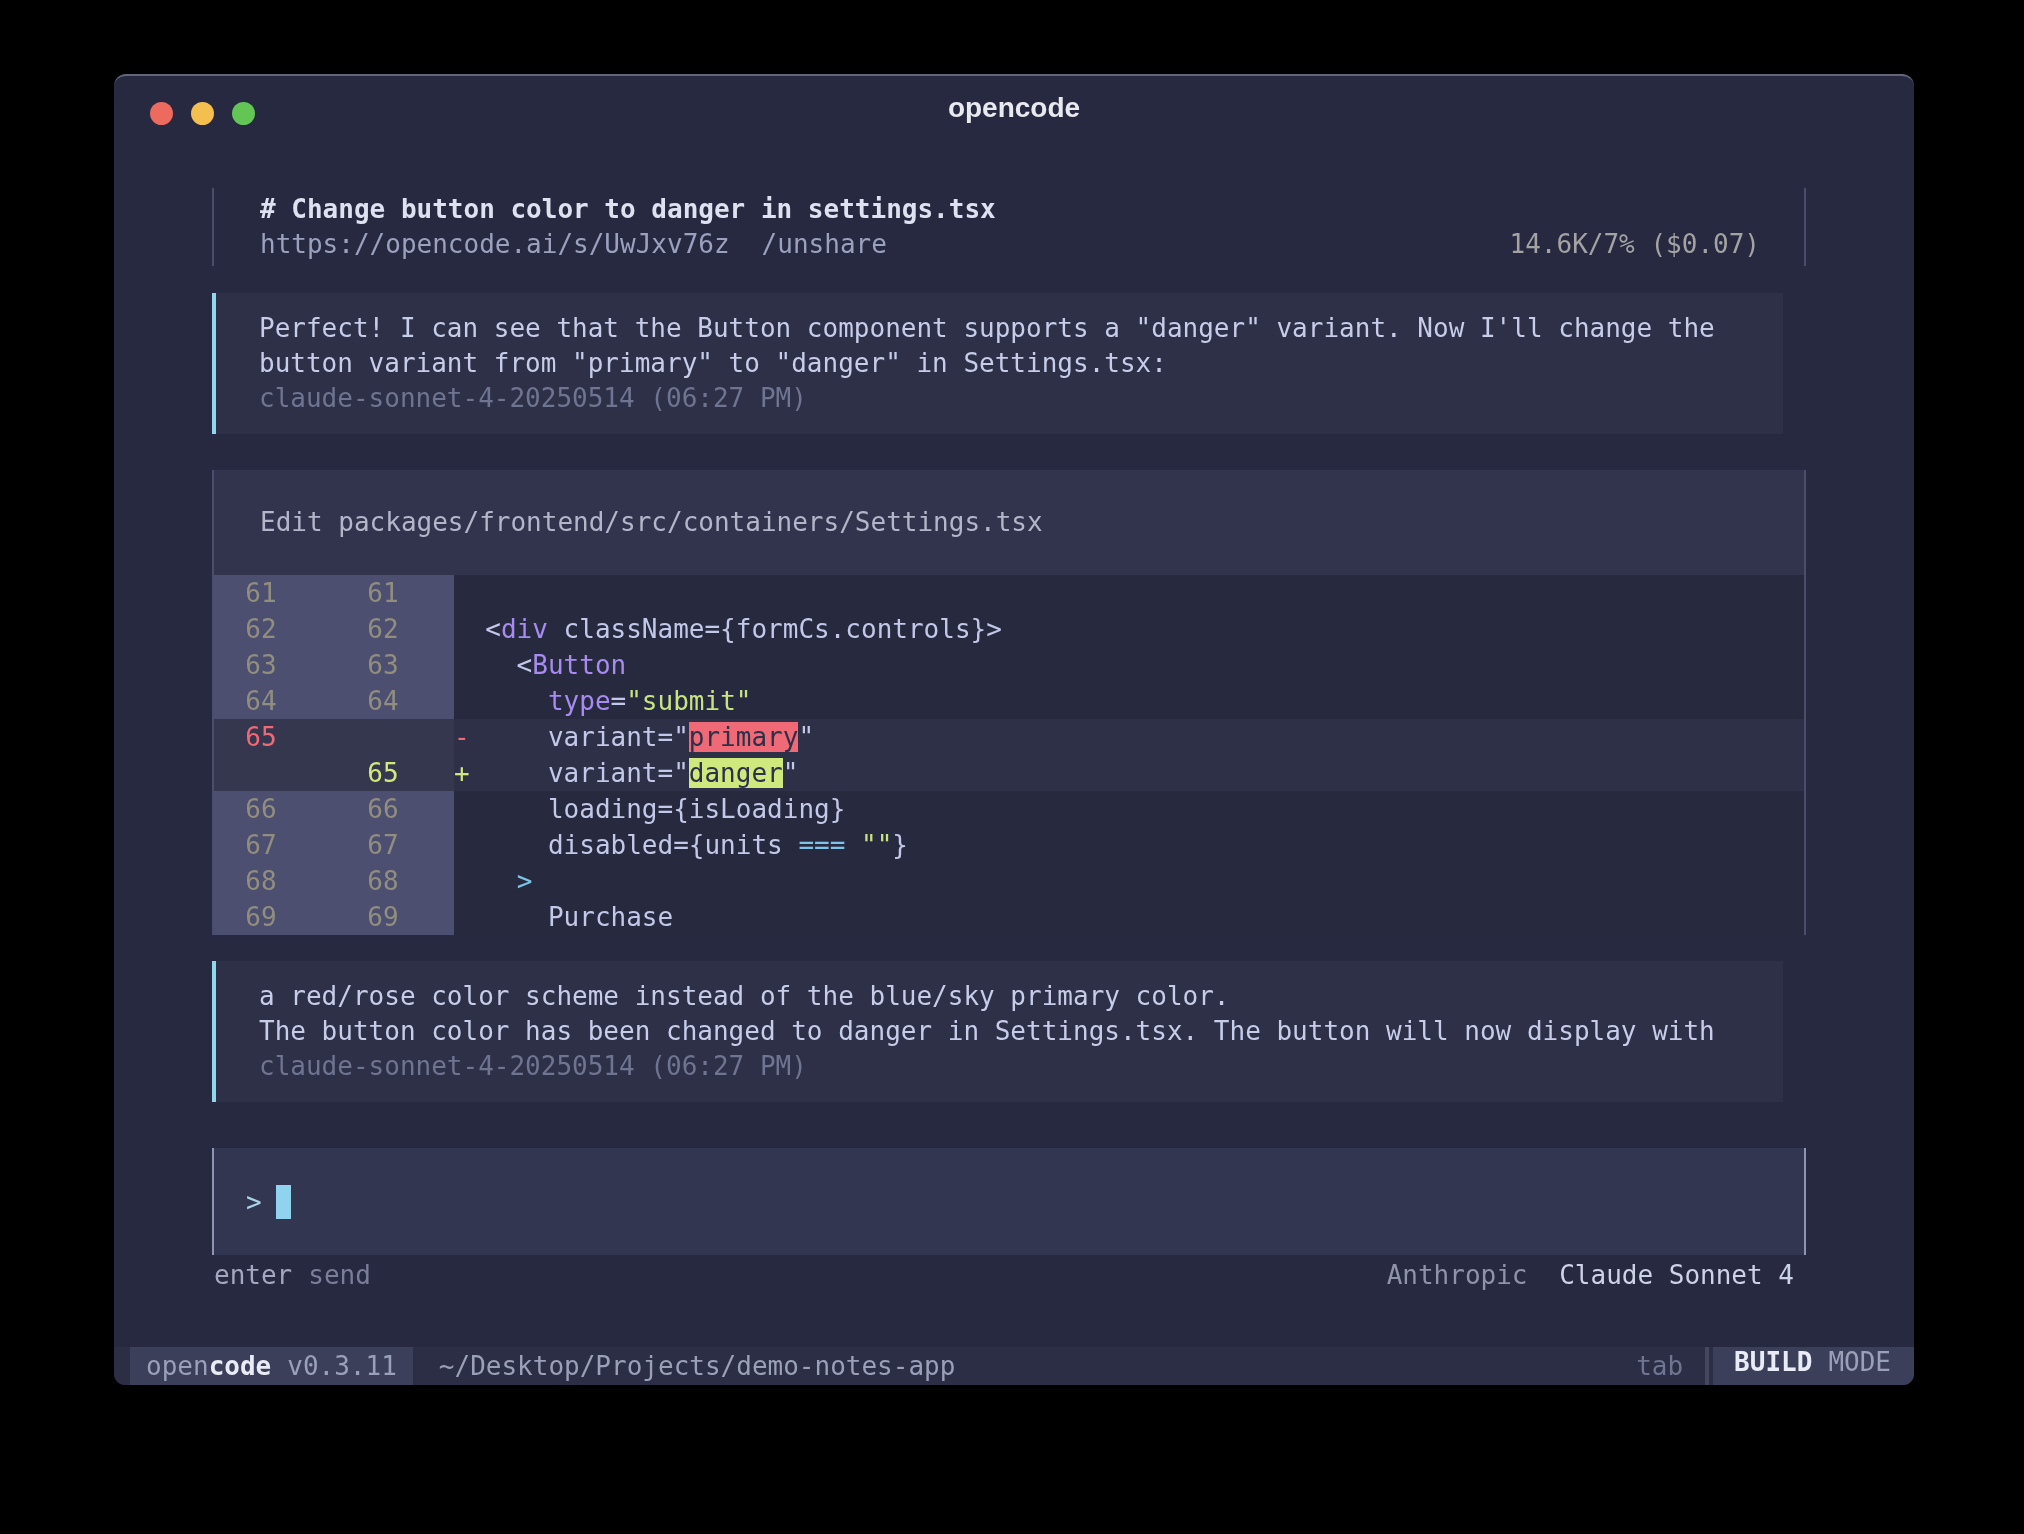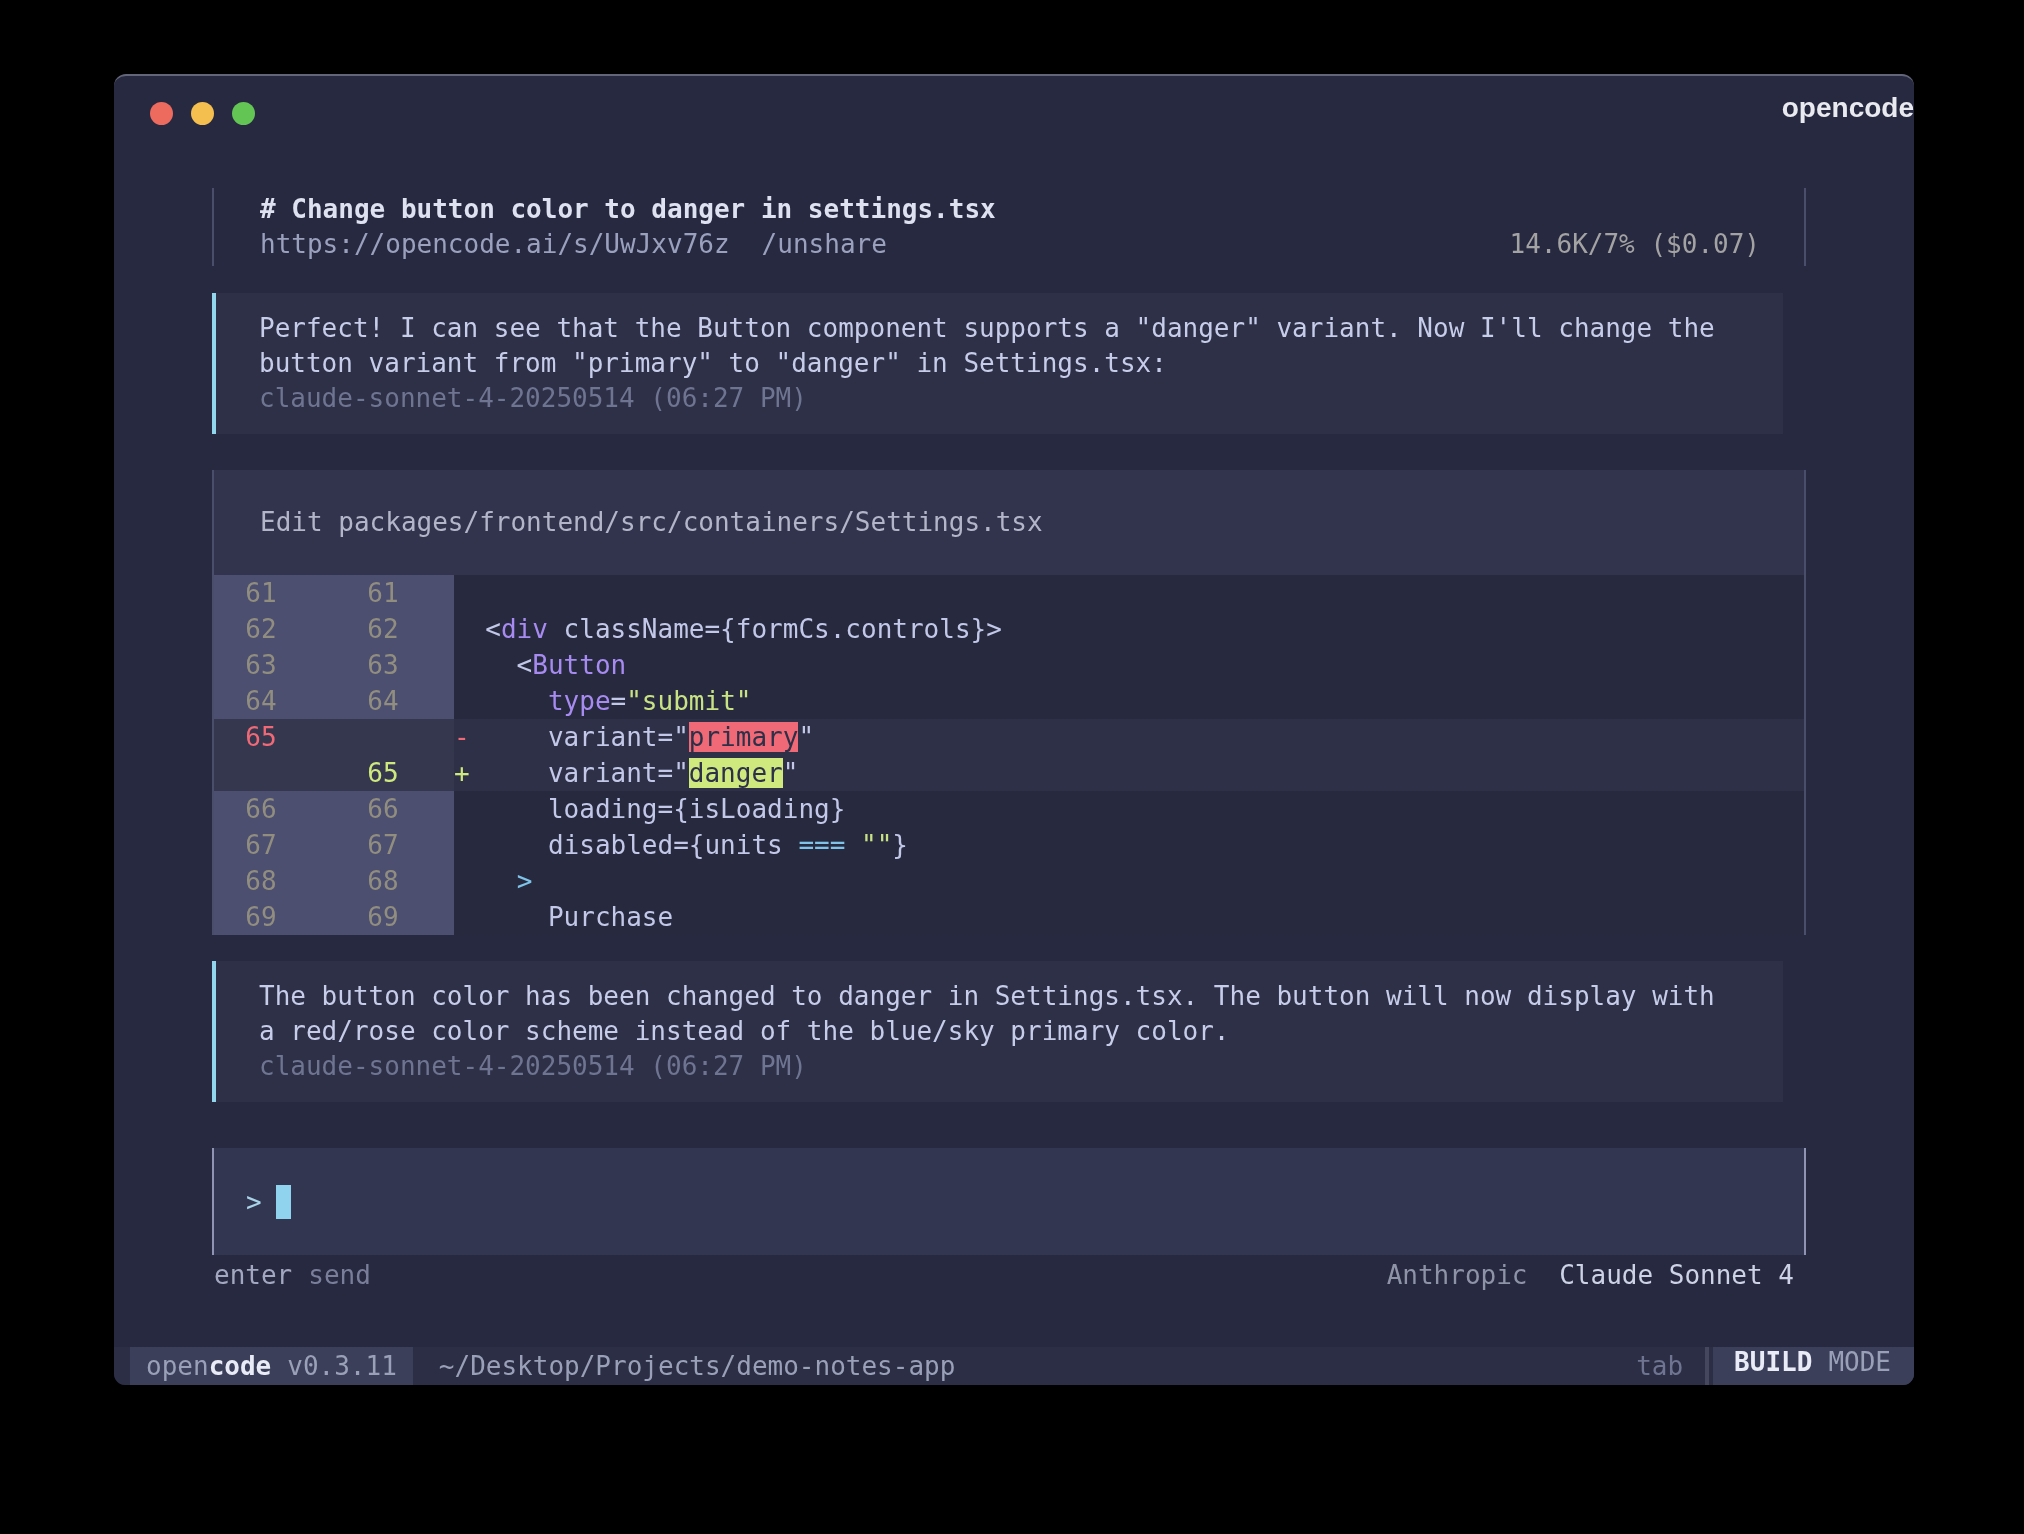--- a/index.html
+++ b/index.html
@@ -14,21 +14,21 @@
     box-sizing:border-box;
   }
   
   .titlebar{position:relative;height:62px;}
   .lights{position:absolute;left:36px;top:26px;display:flex;gap:18px;}
   .light{width:23px;height:23px;border-radius:50%;}
   .light.red{background:#ed6a5e;}
   .light.yellow{background:#f5bf4f;}
   .light.green{background:#62c554;}
   .win-title{
-    position:absolute;left:0;right:0;top:16px;text-align:right;
+    position:absolute;left:0;right:0;top:16px;text-align:center;
     font-family:"Liberation Sans",sans-serif;font-weight:bold;font-size:28px;color:#e9eaef;
   }
   
   .col{margin-left:98px;width:1594px;box-sizing:border-box;}
   
   .hdr{
     margin-top:50px;border-left:2px solid #4a4e6a;border-right:2px solid #4a4e6a;
     padding:4px 0;
   }
   .hdr-title{padding-left:46px;font-weight:bold;color:#dde1f0;line-height:35px;}
@@ -208,22 +208,22 @@
             <div class="gutter">
               <span class="num old">69</span>
               <span class="num new">69</span>
             </div>
             <pre class="code"><span class="marker">  </span><span class="seg-plain">    Purchase</span></pre>
           </div>
         </div>
     </div>
 
     <div class="msg second">
+      <div class="msg-line">a red/rose color scheme instead of the blue/sky primary color.</div>
       <div class="msg-line">The button color has been changed to danger in Settings.tsx. The button will now display with</div>
-      <div class="msg-line">a red/rose color scheme instead of the blue/sky primary color.</div>
       <div class="msg-meta">claude-sonnet-4-20250514 (06:27 PM)</div>
     </div>
 
     <div class="input-box">
       <span class="prompt">&gt;</span>
       <span class="cursor"></span>
     </div>
 
     <div class="hintrow">
       <span class="hint-key">enter</span>

